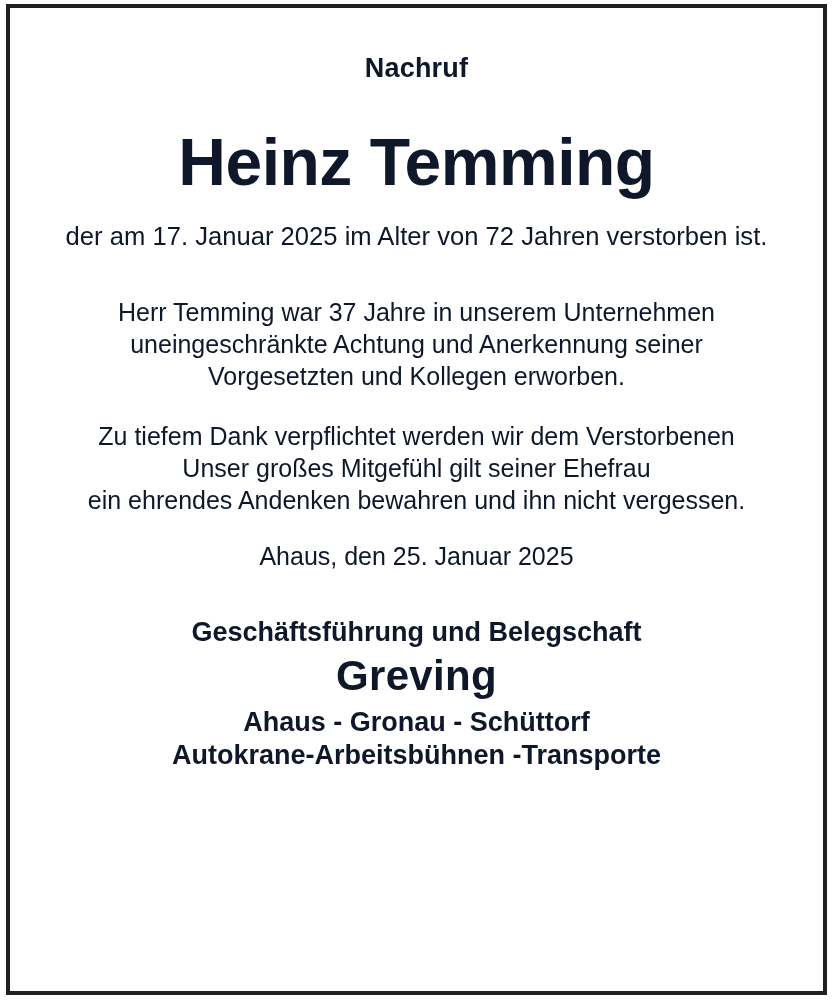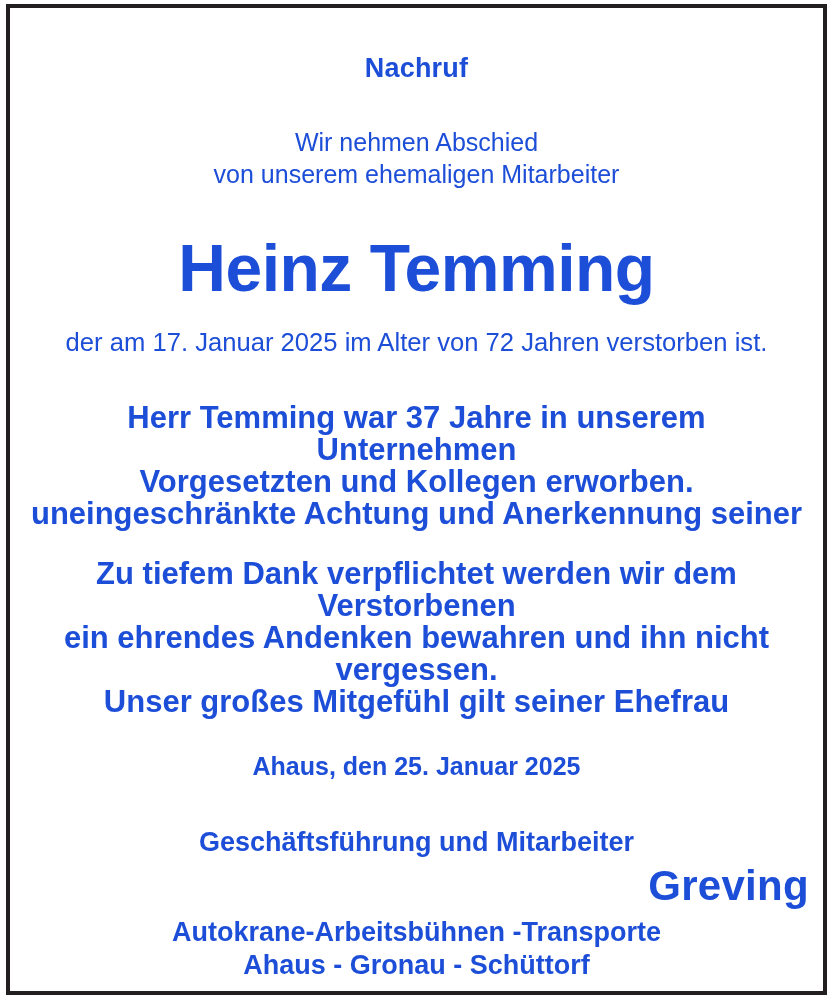--- a/index.html
+++ b/index.html
@@ -19,21 +19,21 @@
     font-family: "Liberation Sans", "DejaVu Sans", sans-serif;
     overflow: hidden;
   }
 
   .notice-frame {
     width: 100%;
     height: 100%;
     box-sizing: border-box;
     border: 4px solid #231f20;
     background: #ffffff;
-    color: #1d4ed8;
+    color: #0f172a;
     display: flex;
     flex-direction: column;
     align-items: center;
     text-align: center;
     padding: 0 14px;
   }
 
   .block {
     width: 100%;
     text-align: center;
@@ -73,96 +73,91 @@
     font-size: 26px;
     font-weight: normal;
     line-height: 32px;
     transform: scaleX(0.985);
     white-space: nowrap;
   }
 
   
   .body-paragraph {
     margin-top: 44px;
-    font-size: 31px;
-    font-weight: bold;
+    font-size: 25px;
+    font-weight: normal;
     line-height: 32px;
   }
   .body-paragraph + .body-paragraph {
     margin-top: 28px;
   }
   .body-paragraph .line { display: block; }
 
   
   .place-date {
-    margin-top: 32px;
+    margin-top: 24px;
     font-size: 25px;
-    font-weight: bold;
+    font-weight: normal;
     line-height: 32px;
   }
 
   
   .signatory {
     margin-top: 44px;
     font-size: 27px;
     font-weight: bold;
     line-height: 32px;
   }
 
   .company-name {
     margin-top: 6px;
     font-size: 42px;
     font-weight: bold;
     line-height: 1.05;
     letter-spacing: 0.3px;
-    text-align: right;
   }
 
   .company-services {
     margin-top: 8px;
     font-size: 27px;
     font-weight: bold;
     line-height: 33px;
   }
   .company-services .line { display: block; }
 </style>
 </head>
 <body>
 
 <div class="page">
   <div class="notice-frame">
 
     <div class="block notice-heading">Nachruf</div>
 
-    <div class="block intro">
-      <span class="line">Wir nehmen Abschied</span>
-      <span class="line">von unserem ehemaligen Mitarbeiter</span>
-    </div>
 
     <div class="block deceased-name">Heinz Temming</div>
 
     <div class="block death-line">der am 17. Januar 2025 im Alter von 72 Jahren verstorben ist.</div>
 
     <div class="block body-paragraph">
       <span class="line">Herr Temming war 37 Jahre in unserem Unternehmen</span>
+      <span class="line">uneingeschränkte Achtung und Anerkennung seiner</span>
       <span class="line">Vorgesetzten und Kollegen erworben.</span>
-      <span class="line">uneingeschränkte Achtung und Anerkennung seiner</span>
     </div>
 
     <div class="block body-paragraph">
       <span class="line">Zu tiefem Dank verpflichtet werden wir dem Verstorbenen</span>
+      <span class="line">Unser großes Mitgefühl gilt seiner Ehefrau</span>
       <span class="line">ein ehrendes Andenken bewahren und ihn nicht vergessen.</span>
-      <span class="line">Unser großes Mitgefühl gilt seiner Ehefrau</span>
     </div>
 
     <div class="block place-date">Ahaus, den 25. Januar 2025</div>
 
-    <div class="block signatory">Geschäftsführung und Mitarbeiter</div>
+    <div class="block signatory">Geschäftsführung und Belegschaft</div>
 
     <div class="block company-name">Greving</div>
 
     <div class="block company-services">
+      <span class="line">Ahaus - Gronau - Schüttorf</span>
       <span class="line">Autokrane-Arbeitsbühnen -Transporte</span>
-      <span class="line">Ahaus - Gronau - Schüttorf</span>
     </div>
 
   </div>
 </div>
 
 </body></html>

